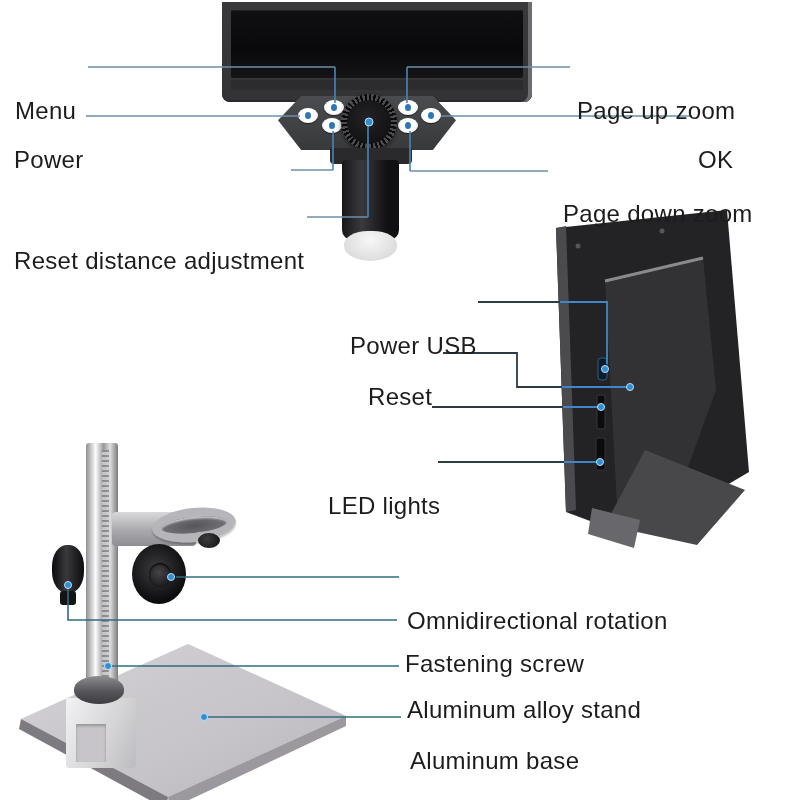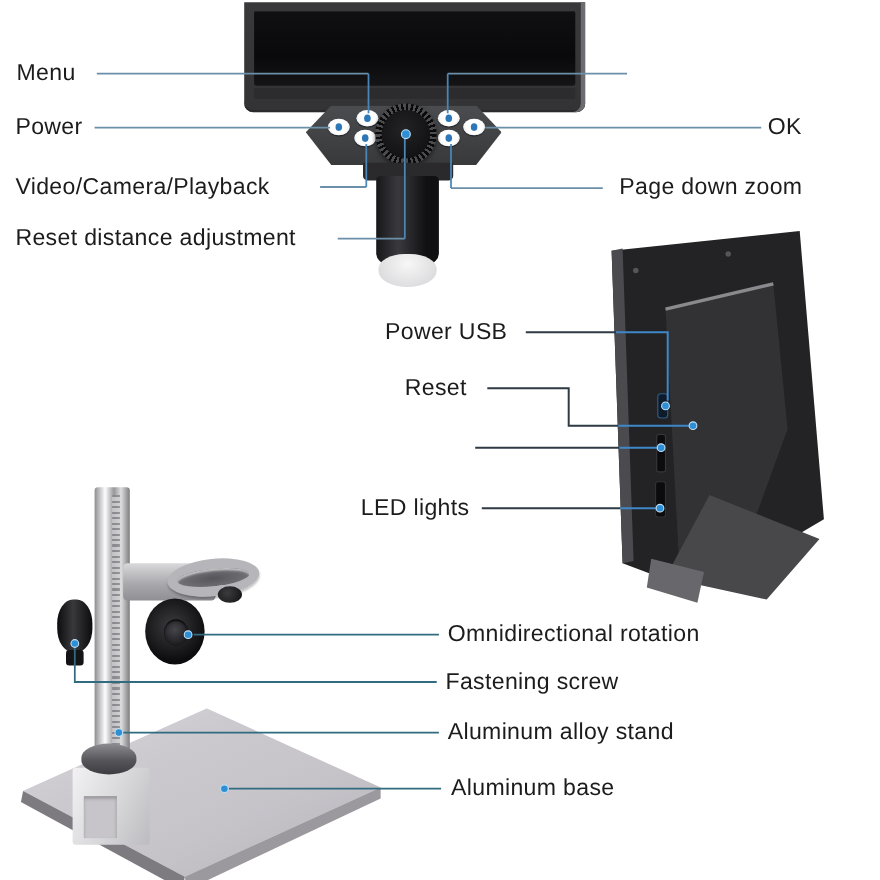--- a/index.html
+++ b/index.html
@@ -1,22 +1,22 @@
 <!DOCTYPE html>
 <html><head>
 <meta charset="utf-8">
 <style>
   html,body{margin:0;padding:0;background:#ffffff;}
   #canvas{
     position:relative;width:800px;height:800px;background:#ffffff;
     overflow:hidden;font-family:"Liberation Sans",sans-serif;
   }
   .lbl{
-    position:absolute;font-size:21px;line-height:24px;color:#1c1c1c;
-    letter-spacing:.3px;white-space:nowrap;
+    position:absolute;font-size:24px;line-height:24px;color:#1c1c1c;
+    letter-spacing:.3px;white-space:nowrap;margin-top:44px;
   }
   .lbl .red{color:#8e3a33;margin-left:10px;}
   
   .monitor-front{
     position:absolute;left:222px;top:2px;width:310px;height:100px;
     background:linear-gradient(180deg,#39393b,#333335);
     border-radius:0 0 8px 8px;box-shadow:inset -4px 0 0 #6d6d71, inset 0 -2px 0 #2a2a2c;
   }
   .screen{
     position:absolute;left:9px;top:8px;width:292px;height:68px;
@@ -221,23 +221,23 @@
     <g fill="#2f8fd4" stroke="#bfe0f4" stroke-width="1">
       <circle cx="171" cy="577" r="3.5"></circle>
       <circle cx="68" cy="585" r="3.5"></circle>
       <circle cx="108" cy="666" r="3.5"></circle>
       <circle cx="204" cy="717" r="3.5"></circle>
     </g>
   </svg>
 
   <div class="lbl" style="left:15px;top:55px;">Menu</div>
   <div class="lbl" style="left:14px;top:104px;">Power</div>
-  <div class="lbl" style="left:14px;top:158px;">Video/Camera/Playback</div>
   <div class="lbl" style="left:14px;top:205px;">Reset distance adjustment</div>
 
+  <div class="lbl" style="left:577px;top:55px;">Page up zoom</div>
   <div class="lbl" style="left:698px;top:104px;">OK</div>
   <div class="lbl" style="left:563px;top:158px;">Page down zoom</div>
 
   <div class="lbl" style="left:350px;top:290px;">Power USB</div>
   <div class="lbl" style="left:368px;top:341px;">Reset</div>
   <div class="lbl" style="left:328px;top:450px;">LED lights</div>
 
   <div class="lbl" style="left:405px;top:608px;">Fastening screw</div>
   <div class="lbl" style="left:407px;top:565px;">Omnidirectional rotation</div>
   <div class="lbl" style="left:407px;top:654px;">Aluminum alloy stand</div>

